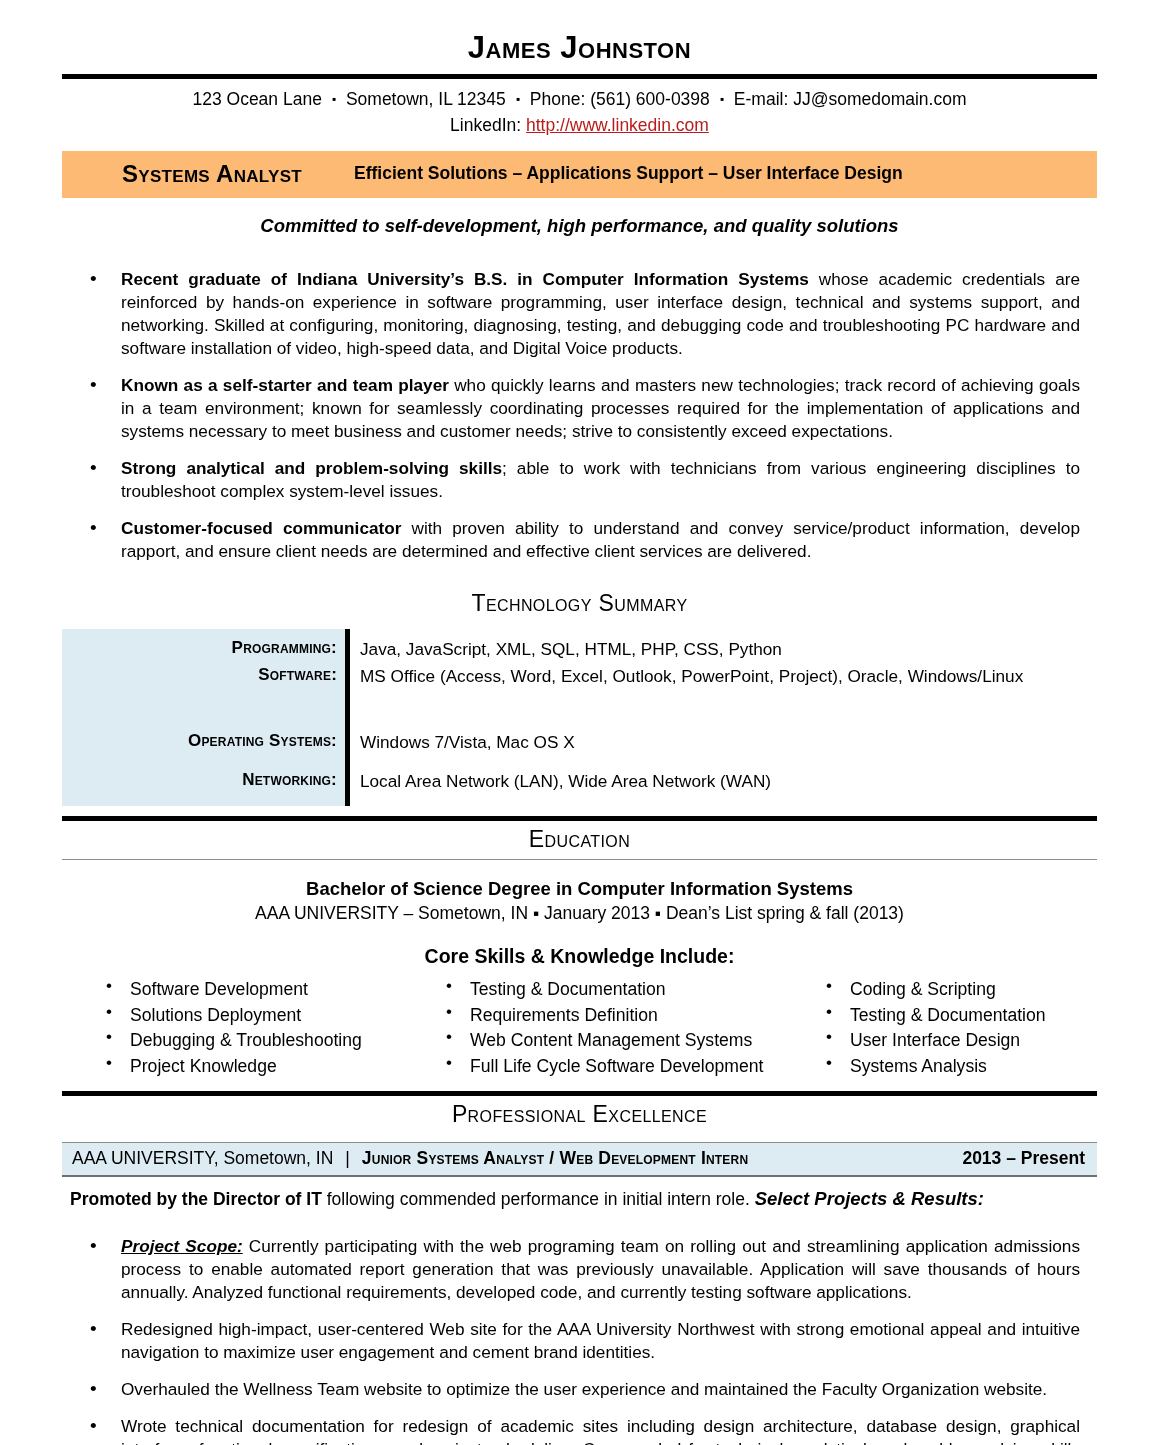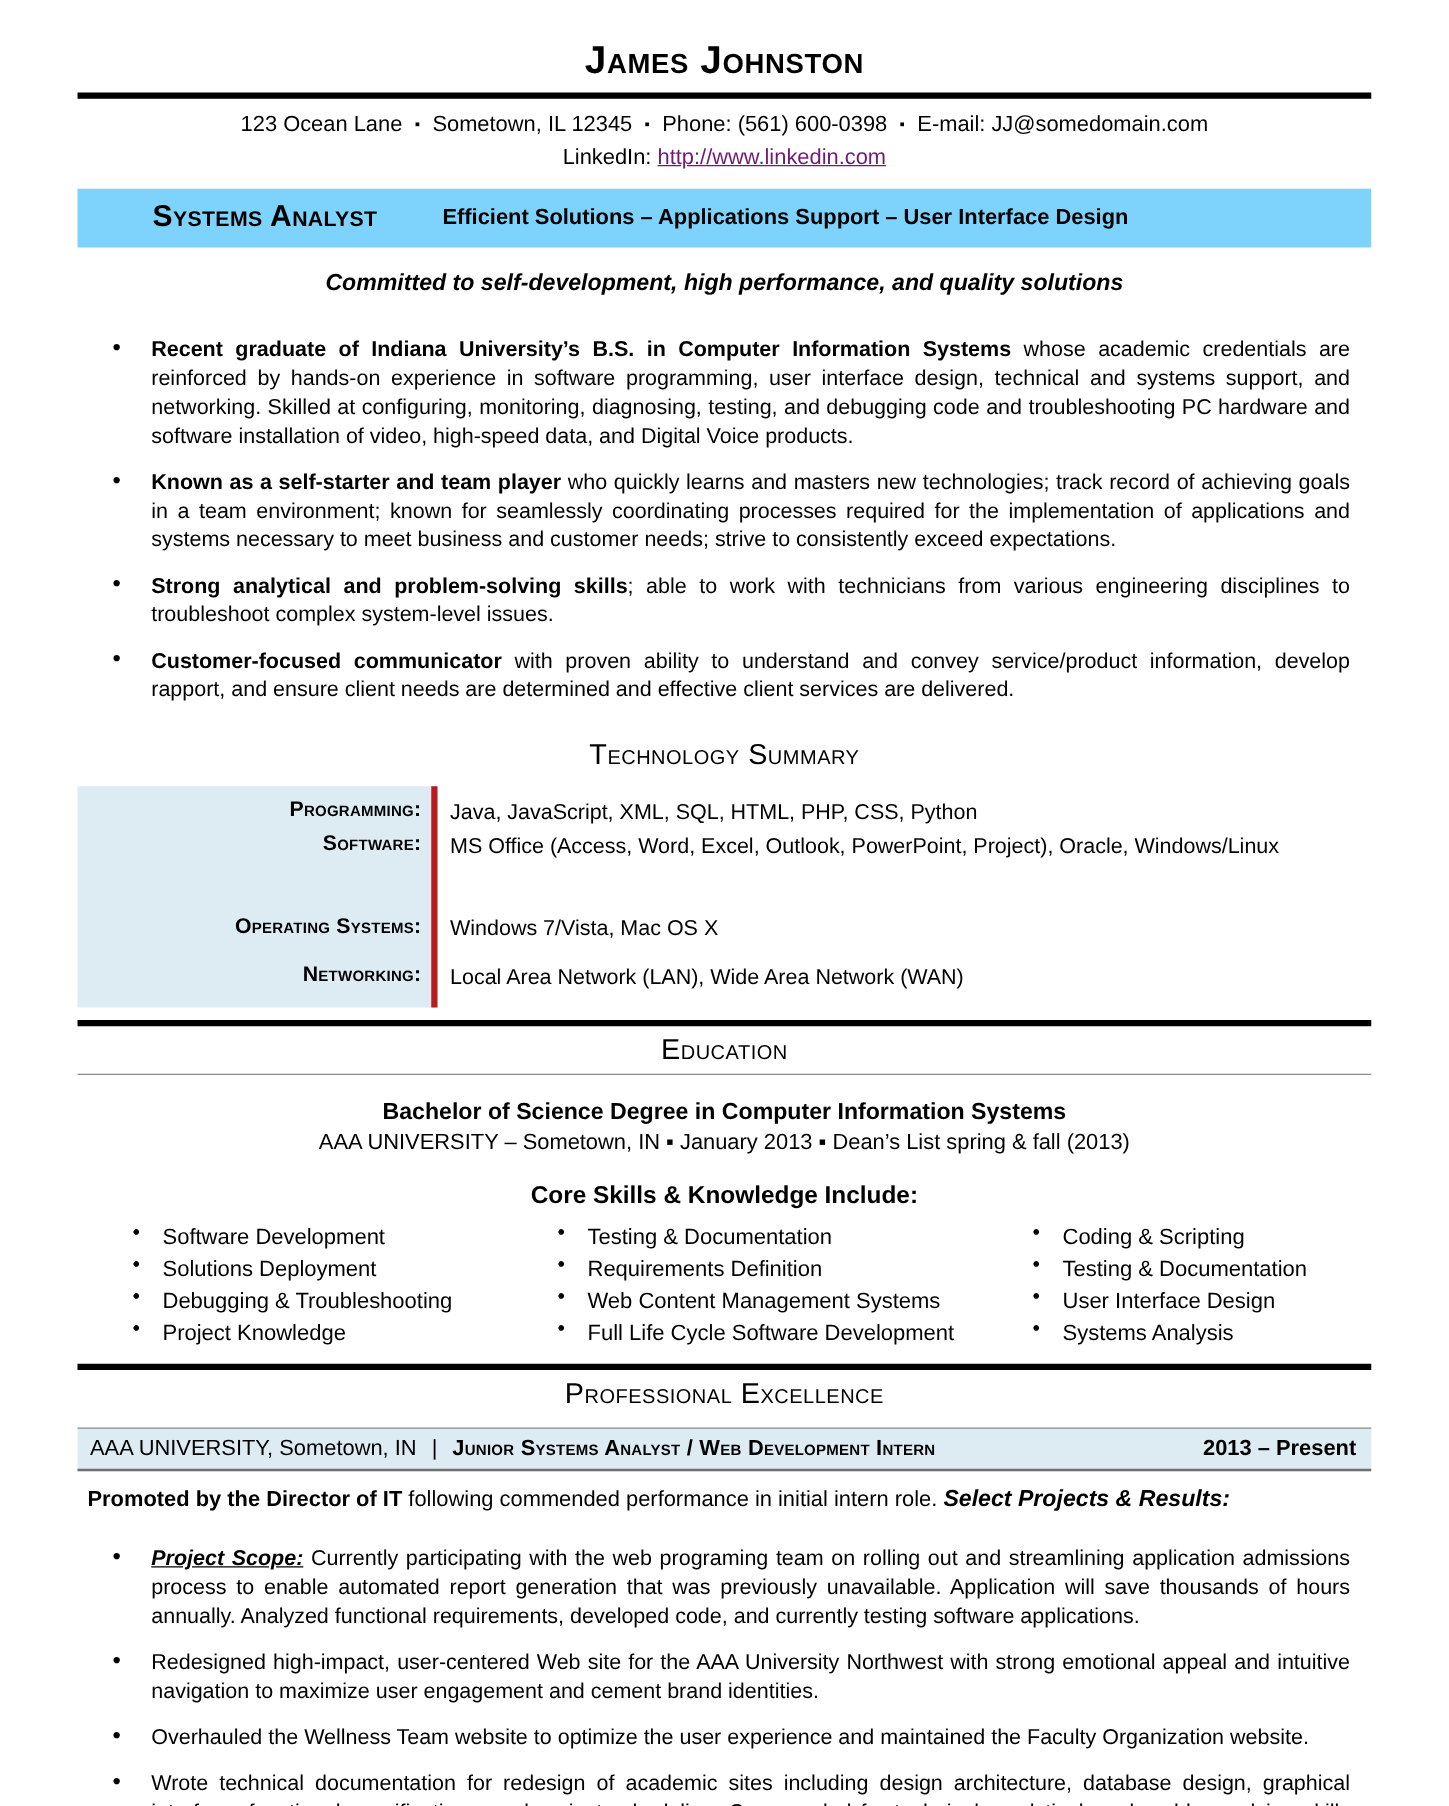--- a/index.html
+++ b/index.html
@@ -48,27 +48,27 @@
     line-height: 1.5;
     padding-top: 7px;
     padding-bottom: 6px;
   }
   .sep {
     font-size: 12px;
     vertical-align: 2px;
     padding: 0 5px;
   }
   .link {
-    color: #701a75;
+    color: #b91c1c;
     text-decoration: underline;
   }
 
   
   .title-band {
-    background: #7dd3fc;
+    background: #fdba74;
     display: flex;
     align-items: center;
     padding: 9px 0 10px 0;
     margin-top: 6px;
   }
   .job-title {
     font-weight: bold;
     font-size: 24px;
     font-variant: small-caps;
     letter-spacing: 0.3px;
@@ -125,21 +125,21 @@
 
   
   .tech {
     display: flex;
     margin-top: 6px;
   }
   .tech-labels {
     background: #ddecf3;
     width: 288px;
     flex: 0 0 288px;
-    border-right: 5px solid #b91c1c;
+    border-right: 5px solid #000000;
     padding: 9px 8px 9px 0;
     box-sizing: border-box;
   }
   .tech-values {
     flex: 1 1 auto;
     padding: 9px 0 9px 10px;
     box-sizing: border-box;
   }
   .tech-label {
     text-align: right;

